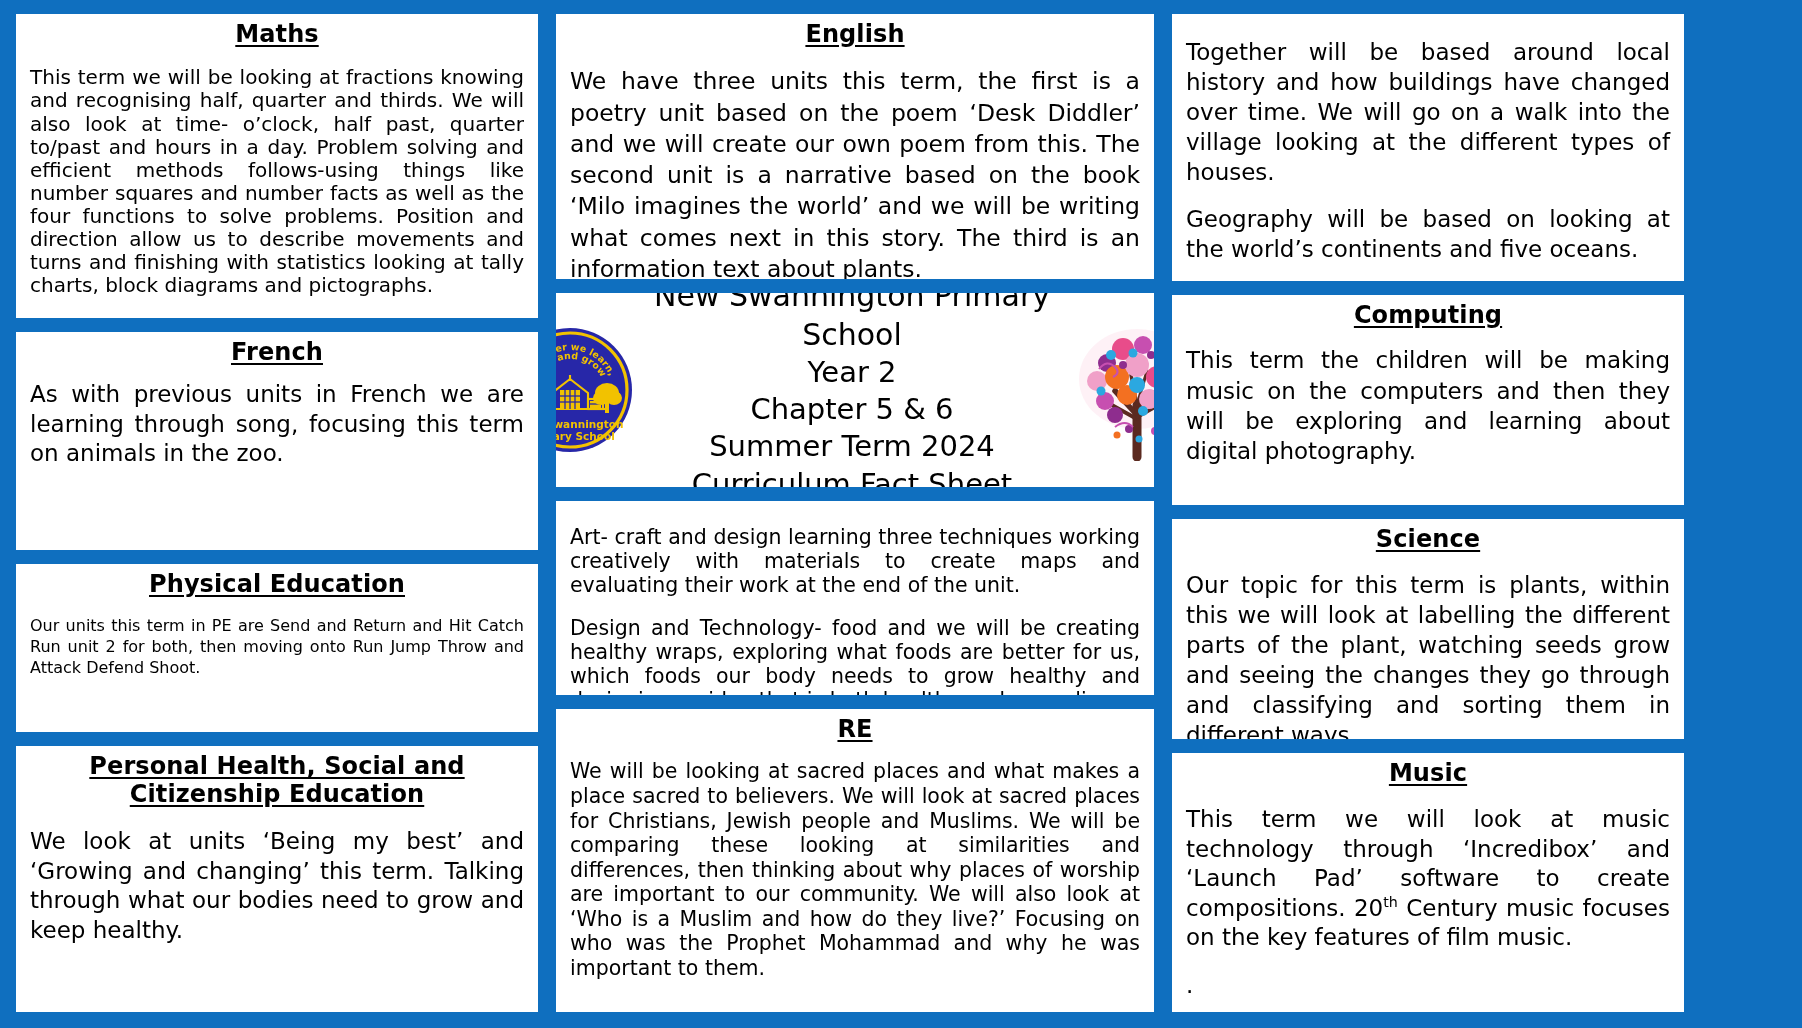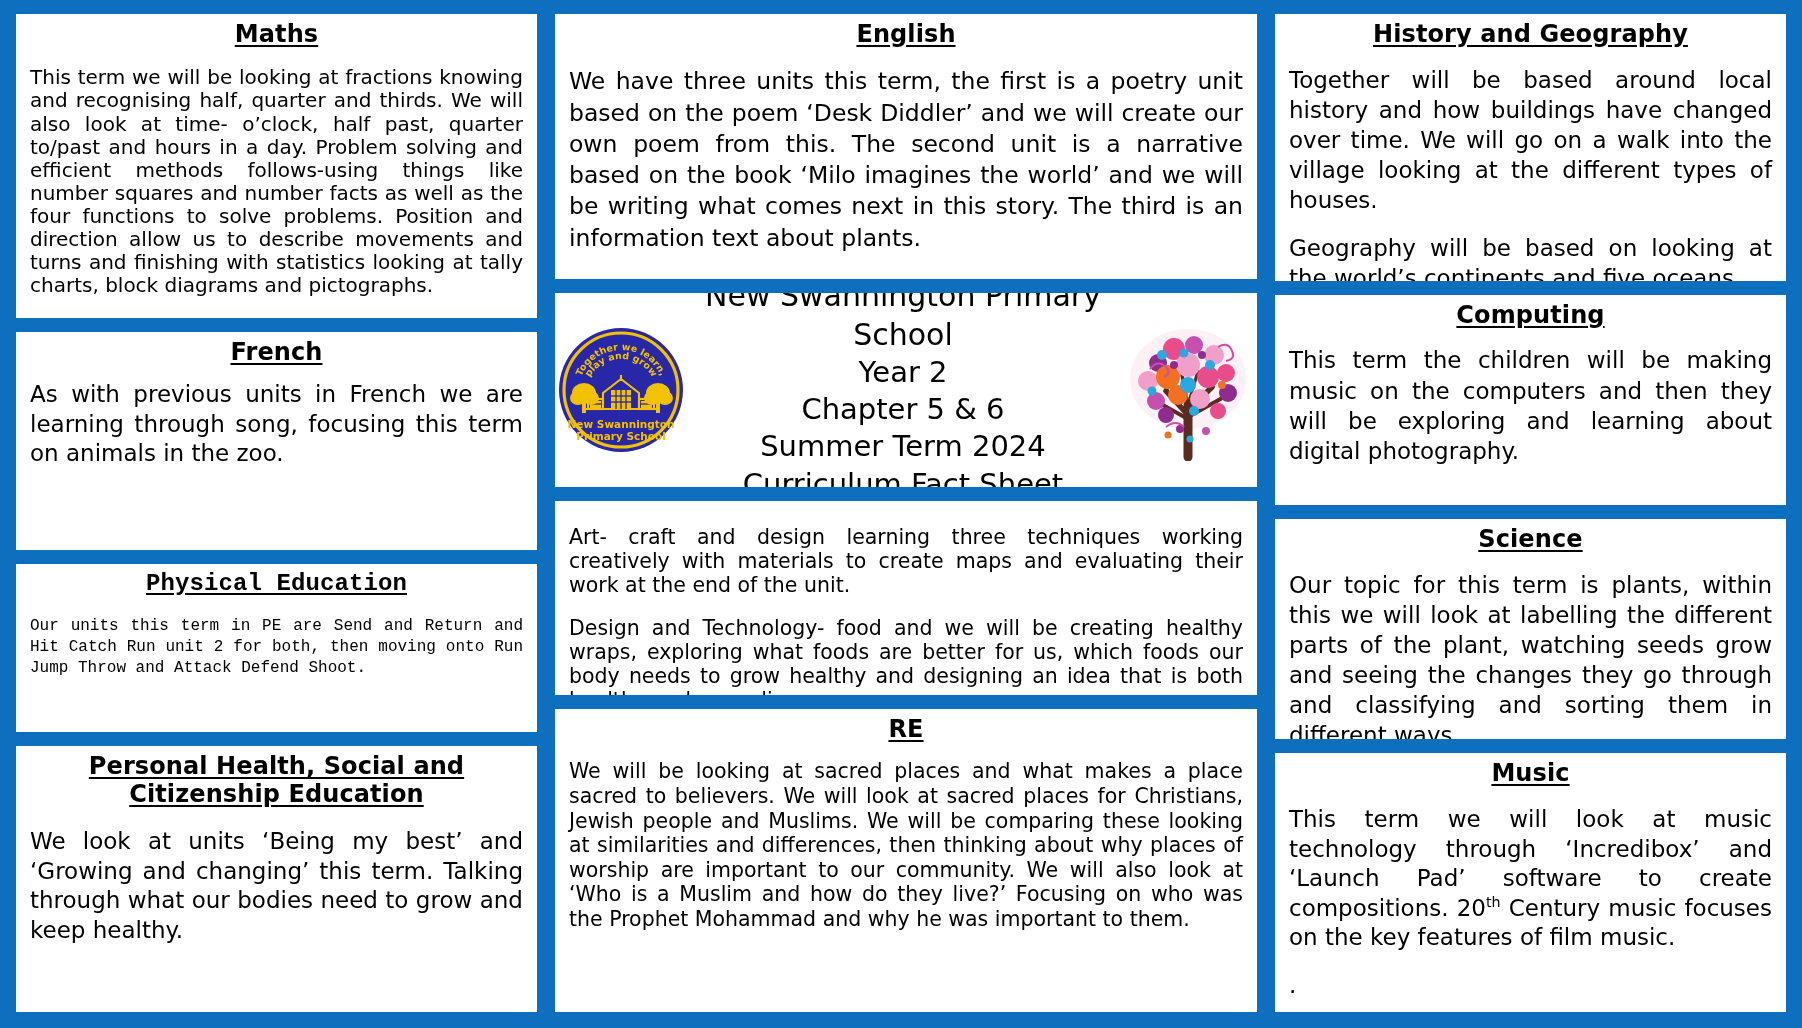--- a/index.html
+++ b/index.html
@@ -24,21 +24,21 @@
     display: flex;
     gap: 18px;
   }
 
   .col {
     display: flex;
     flex-direction: column;
     gap: 14px;
   }
   .col-left   { width: 522px; }
-  .col-centre { width: 702px; }
+  .col-centre { width: 598px; }
   .col-right  { width: 512px; }
 
   .card {
     background: #FFFFFF;
     padding: 6px 14px 8px 14px;
     overflow: hidden;
   }
 
   .card-title {
     text-align: center;
@@ -58,21 +58,21 @@
     color: #000;
     margin-top: 18px;
     hyphens: none;
   }
 
   
   .maths      { height: 304px; }
   .maths .card-body { font-size: 20px; line-height: 1.155; }
   .french     { height: 218px; }
   .french .card-body { margin-top: 14px; font-size: 23px; line-height: 1.28; }
-  .pe         { height: 168px; font-family: Liberation Mono, monospace; }
+  .pe         { height: 168px; }
   .pe .card-body { font-size: 16px; line-height: 1.3; }
   .phsce      { flex: 1 1 auto; }
   .phsce .card-body { font-size: 23px; line-height: 1.3; }
 
   .english    { height: 265px; }
   .english .card-body { font-size: 23.5px; line-height: 1.33; }
   .titlecard  { height: 194px; padding: 4px 10px; }
   .art        { height: 194px; }
   .art .card-body { font-size: 20.5px; line-height: 1.18; }
   .re         { flex: 1 1 auto; }
@@ -302,21 +302,20 @@
     <div class="card re">
       <div class="card-title">RE</div>
       <div class="card-body">We will be looking at sacred places and what makes a place sacred to believers. We will look at sacred places for Christians, Jewish people and Muslims. We will be comparing these looking at similarities and differences, then thinking about why places of worship are important to our community. We will also look at ‘Who is a Muslim and how do they live?’ Focusing on who was the Prophet Mohammad and why he was important to them.</div>
     </div>
 
   </div>
 
   <div class="col col-right">
 
     <div class="card histgeo">
-      <div class="card-title">History and Geography</div>
       <div class="card-body">Together will be based around local history and how buildings have changed over time. We will go on a walk into the village looking at the different types of houses.</div>
       <div class="card-body">Geography will be based on looking at the world’s continents and five oceans.</div>
     </div>
 
     <div class="card computing">
       <div class="card-title">Computing</div>
       <div class="card-body">This term the children will be making music on the computers and then they will be exploring and learning about digital photography.</div>
     </div>
 
     <div class="card science">

